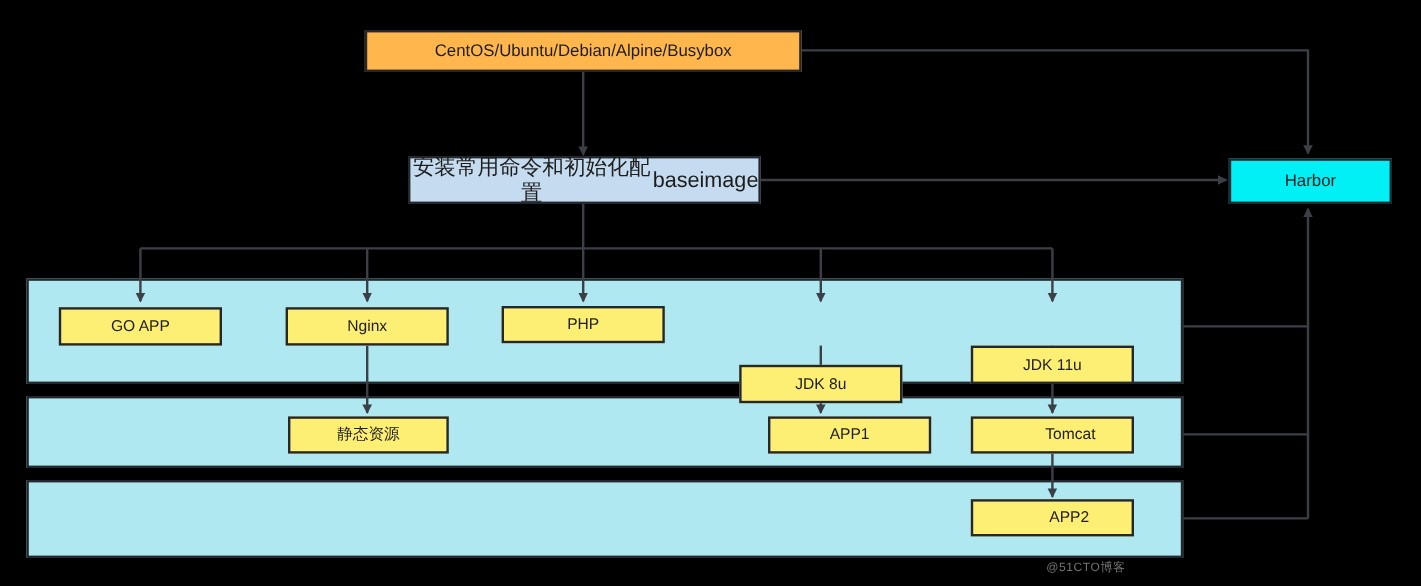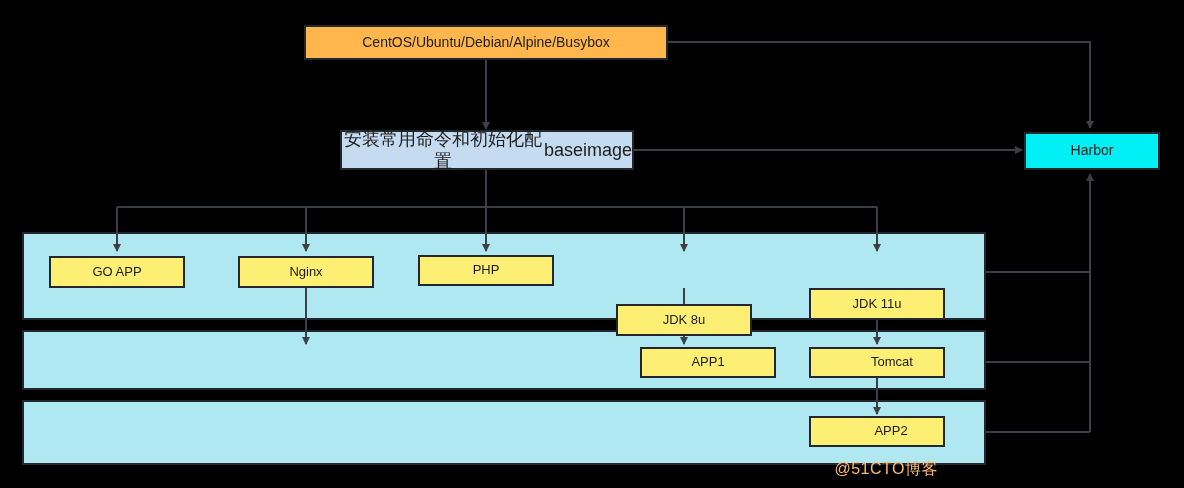--- a/index.html
+++ b/index.html
@@ -62,22 +62,22 @@
   }
   .box-yellow {
     background: #fdee74;
     border: 2px solid #23272e;
     font-size: 13px;
   }
   .watermark {
     position: absolute;
     right: 14px;
     bottom: 8px;
-    color: #fdba74;
-    font-size: 16px;
+    color: #737373;
+    font-size: 10px;
     letter-spacing: 0.5px;
   }
   .line { stroke: #3b3f46; stroke-width: 2; fill: none; }
   .arrowhead { fill: #3b3f46; }
 </style>
 </head>
 <body>
 
 <div id="canvas">
 
@@ -142,20 +142,23 @@
   <div class="node box-yellow" style="left:418px; top:255px; width:136px; height:31px;">
     <span>PHP</span>
   </div>
   <div class="node box-yellow" style="left:616px; top:256px; width:136px; height:32px;margin-top:48px;">
     <span>JDK 8u</span>
   </div>
   <div class="node box-yellow" style="left:809px; top:256px; width:136px; height:32px;margin-top:32px;">
     <span>JDK 11u</span>
   </div>
 
+  <div class="node box-yellow" style="left:240px; top:347px; width:134px; height:31px;">
+    <span>静态资源</span>
+  </div>
   <div class="node box-yellow" style="left:616px; top:347px; width:136px; height:31px;margin-left:24px;">
     <span>APP1</span>
   </div>
   <div class="node box-yellow" style="left:809px; top:347px; width:136px; height:31px;padding-left:30px;">
     <span>Tomcat</span>
   </div>
 
   <div class="node box-yellow" style="left:809px; top:416px; width:136px; height:31px;padding-left:28px;">
     <span>APP2</span>
   </div>

